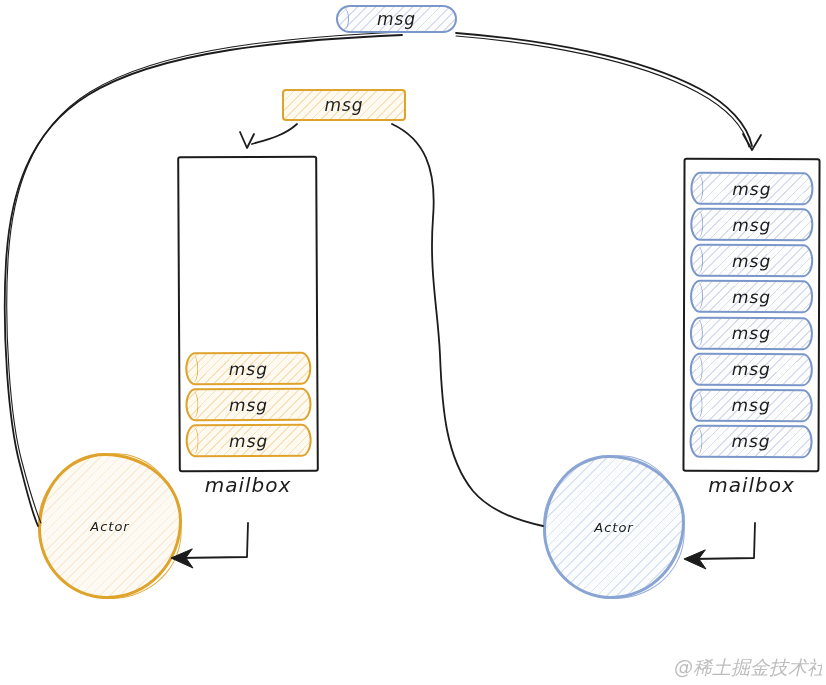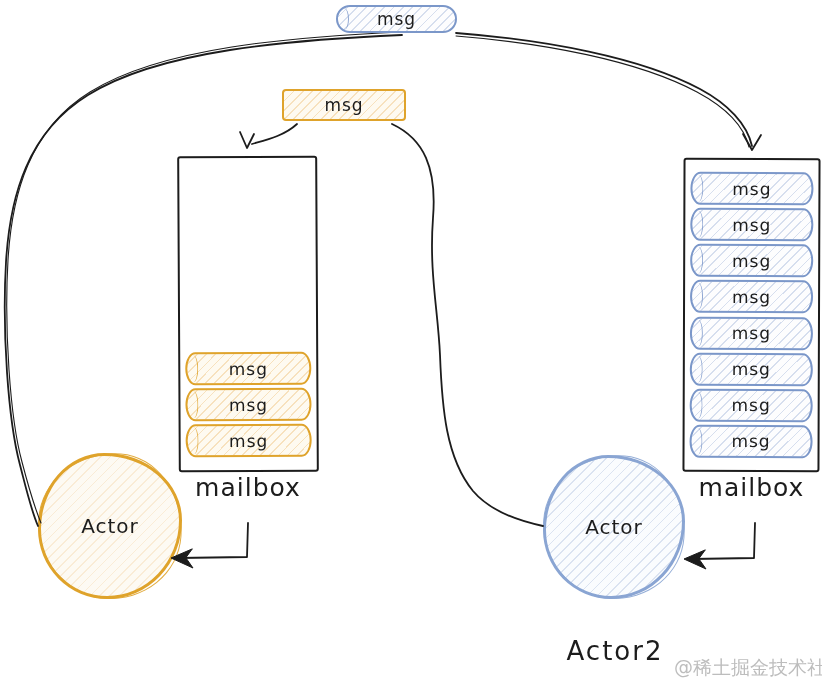--- a/index.html
+++ b/index.html
@@ -1,18 +1,18 @@
 <!DOCTYPE html>
 <html><head>
 <meta charset="utf-8">
 <style>
   html, body { margin:0; padding:0; background:#ffffff; }
   .stage {
     position:relative; width:822px; height:685px; background:#ffffff;
-    overflow:hidden; font-family:"DejaVu Sans", sans-serif; color:#1c1c1c;
+    overflow:hidden; font-family:"DejaVu Sans", sans-serif; color:#1c1c1c;font-style:italic;
   }
 
   
   .msgbox {
     position:absolute; display:flex; align-items:center; justify-content:center;
     font-size:17px; letter-spacing:1px; z-index:6; box-sizing:border-box;
   }
   .hatch-blue {
     background-color:#fdfdfe;
     background-image:repeating-linear-gradient(135deg, rgba(125,152,202,0.30) 0px,
@@ -49,42 +49,42 @@
     position:relative; height:33px; box-sizing:border-box; flex:0 0 auto;
     display:flex; align-items:center; justify-content:center;
     font-size:17px; letter-spacing:1px; border-radius:10px/50%;
   }
   .row.orange { border:2px solid #dfa32b; }
   .row.blue   { border:2px solid #7b97c9; }
 
   
   .actor {
     position:absolute; display:flex; align-items:center; justify-content:center;
-    font-size:20px; letter-spacing:1px; box-sizing:border-box; z-index:2;
+    font-size:13px; letter-spacing:1px; box-sizing:border-box; z-index:2;
     border-radius:46% 54% 52% 48% / 52% 46% 54% 48%;
   }
   .actor::after {
     content:""; position:absolute; inset:-3px; pointer-events:none;
     border-radius:54% 46% 50% 50% / 48% 54% 46% 52%; transform:rotate(4deg);
   }
   .actor.orange { border:3px solid #dfa32b;
     background-color:#fdfaf3;
     background-image:repeating-linear-gradient(135deg, rgba(233,170,80,0.18) 0px,
       rgba(233,170,80,0.18) 1.2px, transparent 1.2px, transparent 7px); }
   .actor.orange::after { border:1.8px solid rgba(223,163,43,0.9); }
   .actor.blue { border:3px solid #8aa5d3;
     background-color:#fafcfe;
     background-image:repeating-linear-gradient(135deg, rgba(125,152,202,0.25) 0px,
       rgba(125,152,202,0.25) 1.2px, transparent 1.2px, transparent 7px); }
   .actor.blue::after { border:1.8px solid rgba(138,165,211,0.9); }
   .actor-left  { left:38px;  top:453px; width:144px; height:146px; }
   .actor-right { left:543px; top:455px; width:142px; height:144px; }
 
   
-  .mb-label { position:absolute; text-align:center; font-size:25px; letter-spacing:1px; z-index:2; }
+  .mb-label { position:absolute; text-align:center; font-size:20px; letter-spacing:1px; z-index:2; }
   .mb-label.left  { left:178px; top:473px; width:140px; }
   .mb-label.right { left:683px; top:473px; width:137px; }
   .caption { position:absolute; text-align:center; font-size:26px; letter-spacing:2px; z-index:2; }
   .caption.left  { left:40px;  top:636px; width:140px; }
   .caption.right { left:545px; top:636px; width:140px; }
   .watermark { position:absolute; left:656px; top:655px; width:170px; text-align:right;
     font-size:19px; color:#bdbdbd; z-index:2; }
 
   
   svg.wires { position:absolute; left:0; top:0; z-index:5; pointer-events:none; }
@@ -175,17 +175,16 @@
     </div>
   </div>
   <div class="mb-label right">mailbox</div>
 
   <div class="actor orange actor-left">
     <span>Actor</span>
   </div>
   <div class="actor blue actor-right">
     <span>Actor</span>
   </div>
-  <div class="caption right">Actor2</div>
 
   <div class="watermark">@稀土掘金技术社区</div>
 
 </div>
 
 </body></html>

